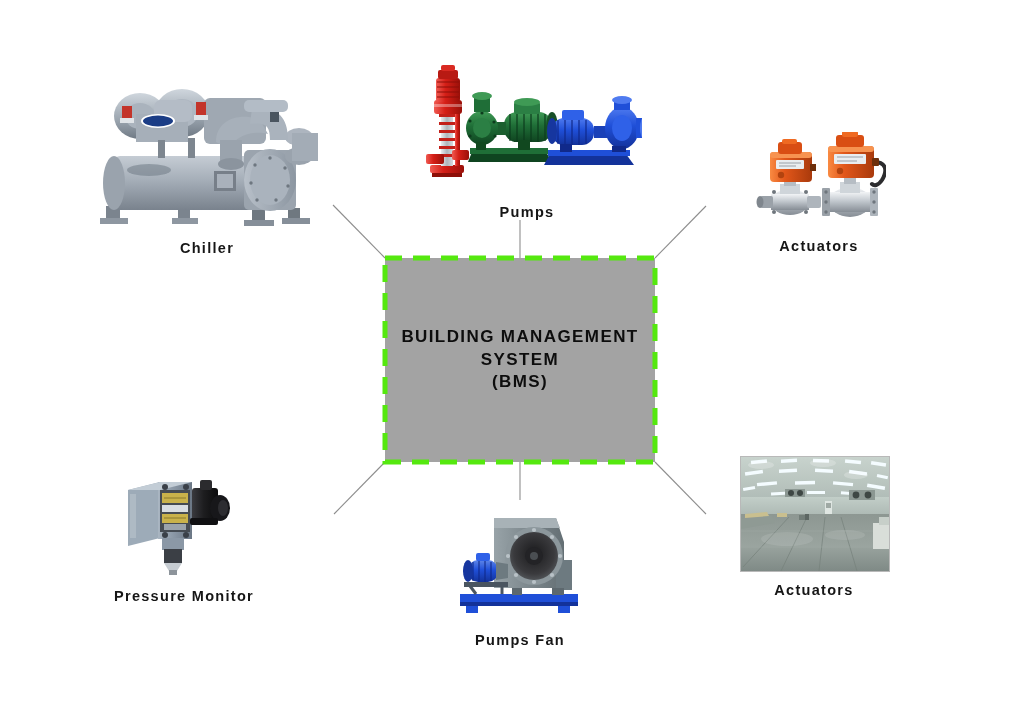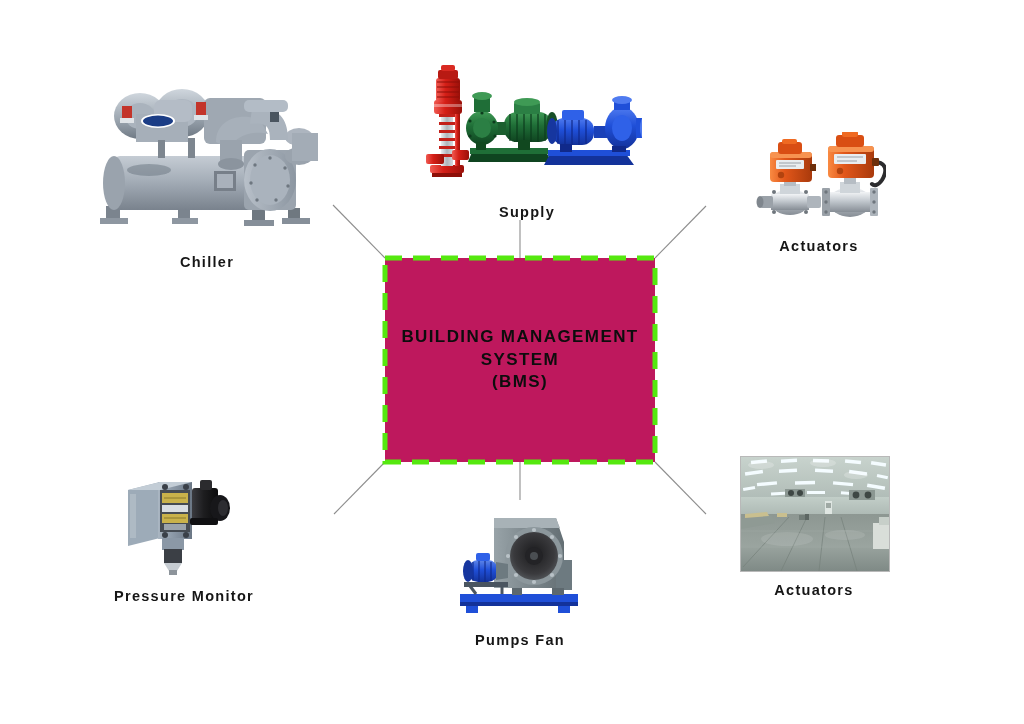--- a/index.html
+++ b/index.html
@@ -31,21 +31,21 @@
   }
 
   
   .bms-box {
     position: absolute;
     left: 385px;
     top: 258px;
     width: 270px;
     height: 204px;
     box-sizing: border-box;
-    background: #be185d;
+    background: #a3a3a3;
     display: flex;
     align-items: center;
     justify-content: center;
   }
   .bms-dash-svg {
     position: absolute;
     left: -3px;
     top: -3px;
     width: 276px;
     height: 210px;
@@ -191,21 +191,21 @@
         <rect x="178" y="34" width="9" height="10" fill="#4a5560"></rect>
 
         <ellipse cx="66" cy="43" rx="17" ry="7" fill="#ffffff"></ellipse>
         <ellipse cx="66" cy="43" rx="15" ry="5.4" fill="#1b3d86"></ellipse>
         <ellipse cx="57" cy="92" rx="22" ry="6" fill="#6f7a85" opacity="0.55"></ellipse>
 
         <rect x="66" y="62" width="7" height="18" fill="#7d868f"></rect>
         <rect x="96" y="60" width="7" height="20" fill="#7d868f"></rect>
       </svg>
     </div>
-    <div class="node-caption" style="margin-top:22px;">Chiller</div>
+    <div class="node-caption" style="margin-top:8px;">Chiller</div>
   </div>
 
   <div class="node" style="left:412px; top:62px; width:230px;">
     <div class="node-art">
       <svg width="230" height="128" viewBox="0 0 230 128" xmlns="http://www.w3.org/2000/svg">
         <defs>
           <linearGradient id="redG" x1="0" y1="0" x2="1" y2="0">
             <stop offset="0%" stop-color="#f05a52"></stop>
             <stop offset="40%" stop-color="#d51f17"></stop>
             <stop offset="100%" stop-color="#9a1009"></stop>
@@ -325,21 +325,21 @@
           <ellipse cx="72" cy="-2" rx="10" ry="4" fill="#4f7bf0"></ellipse>
 
           <rect x="86" y="16" width="8" height="20" fill="#1f4fd8"></rect>
           <ellipse cx="94" cy="26" rx="4" ry="11" fill="#4f7bf0"></ellipse>
 
           <rect x="10" y="42" width="12" height="8" fill="#10298a"></rect>
           <rect x="62" y="44" width="14" height="6" fill="#10298a"></rect>
         </g>
       </svg>
     </div>
-    <div class="node-caption" style="margin-top:10px;">Supply</div>
+    <div class="node-caption" style="margin-top:10px;">Pumps</div>
   </div>
 
   <div class="node" style="left:744px; top:132px; width:150px;">
     <div class="node-art" style="margin-left:12px;">
       <svg width="130" height="92" viewBox="0 0 130 92" xmlns="http://www.w3.org/2000/svg">
         <defs>
           <linearGradient id="orangeG" x1="0" y1="0" x2="1" y2="0">
             <stop offset="0%" stop-color="#f98a42"></stop>
             <stop offset="35%" stop-color="#e2571a"></stop>
             <stop offset="100%" stop-color="#a93a0c"></stop>

